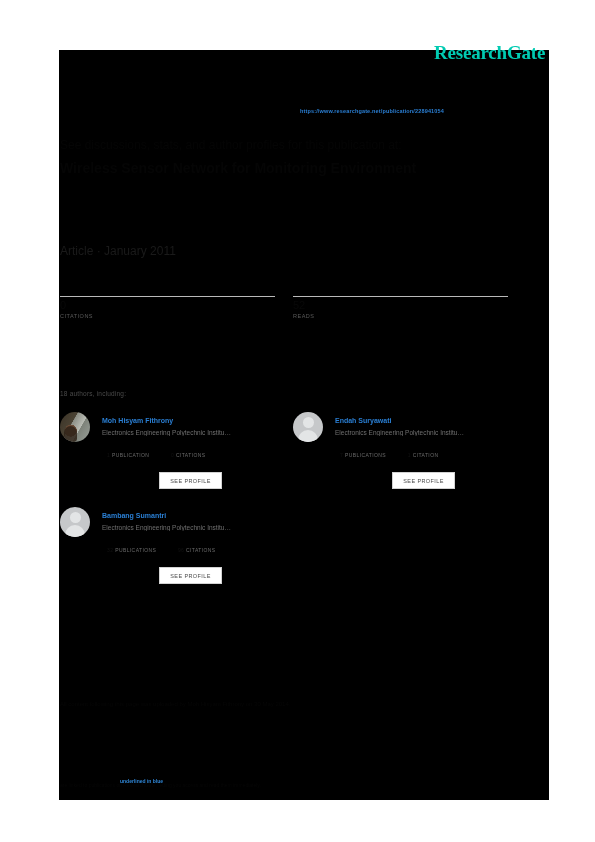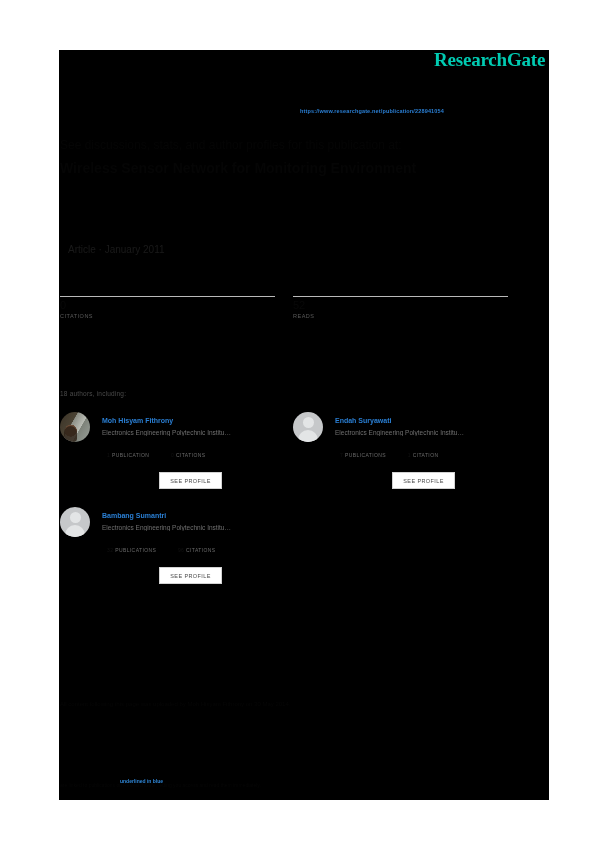--- a/index.html
+++ b/index.html
@@ -22,21 +22,21 @@
     top: 50px;
     width: 490px;
     height: 750px;
     background: #000000;
   }
 
   
   #rg-logo {
     position: absolute;
     left: 434px;
-    top: 49px;
+    top: 42px;
     font-family: "Liberation Serif", serif;
     font-size: 19px;
     font-weight: bold;
     color: #00cbb2;
     letter-spacing: -0.2px;
     white-space: nowrap;
   }
 
   #rg-url {
     position: absolute;
@@ -45,24 +45,23 @@
     font-size: 5.5px;
     font-weight: bold;
     color: #2a7fd4;
     letter-spacing: 0.15px;
     white-space: nowrap;
   }
   #doc-type-line {
     position: absolute;
     left: 60px;
     top: 244px;
-    font-size: 10px;
+    font-size: 12px;
     color: #1a1a1a;
     white-space: nowrap;
-    margin-left: 8px;
   }
   #preprint-line {
     position: absolute;
     left: 60px;
     top: 138px;
     font-size: 12px;
     color: #050505;
     white-space: nowrap;
   }
   #doc-title {

